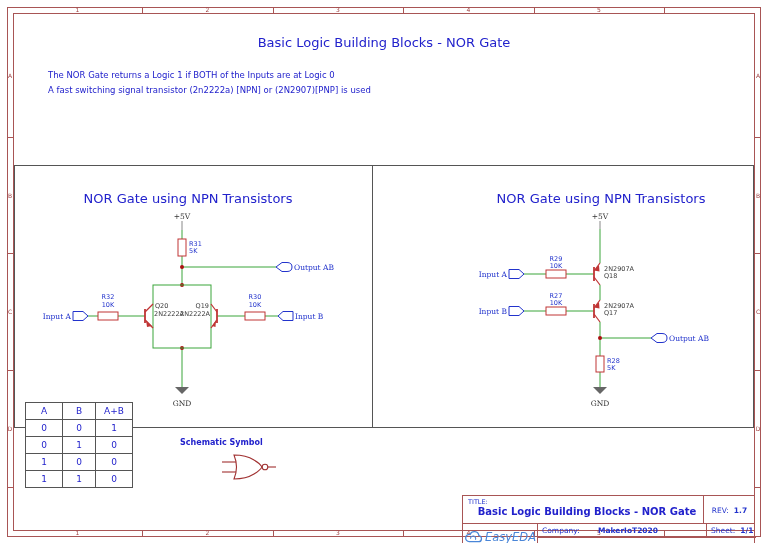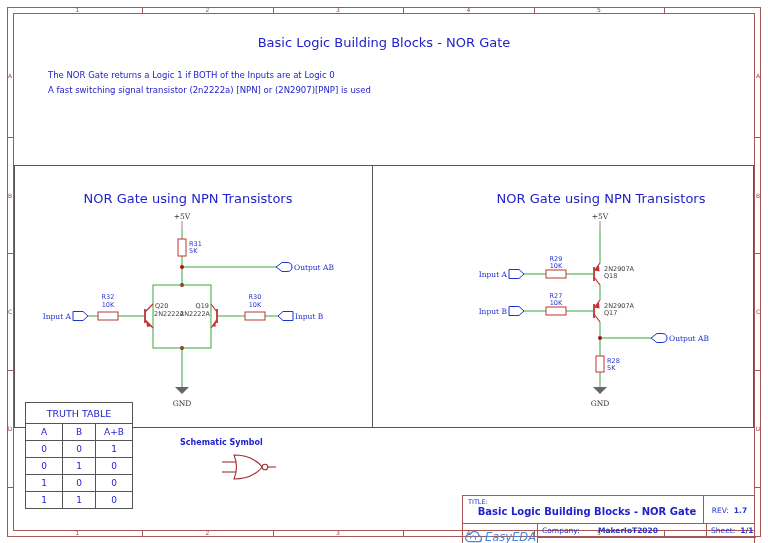--- a/index.html
+++ b/index.html
@@ -293,23 +293,20 @@
   </div>
 </div>
 
 <table class="abs tt">
   <colgroup>
       <col class="c1">
       <col class="c2">
       <col class="c3">
     </colgroup>
   <tbody>
-      <tr class="tt-title">
-        <td colspan="3">TRUTH TABLE</td>
-      </tr>
   <tr>
     <td>A</td>
     <td>B</td>
     <td>A+B</td>
   </tr>
   <tr>
     <td>0</td>
     <td>0</td>
     <td>1</td>
   </tr>

